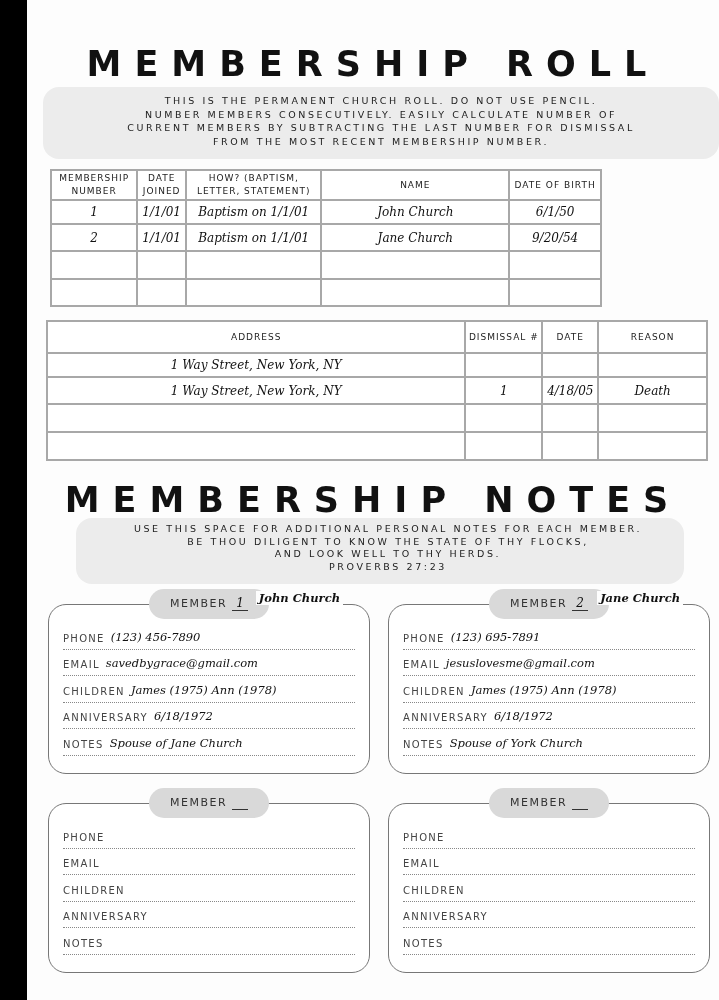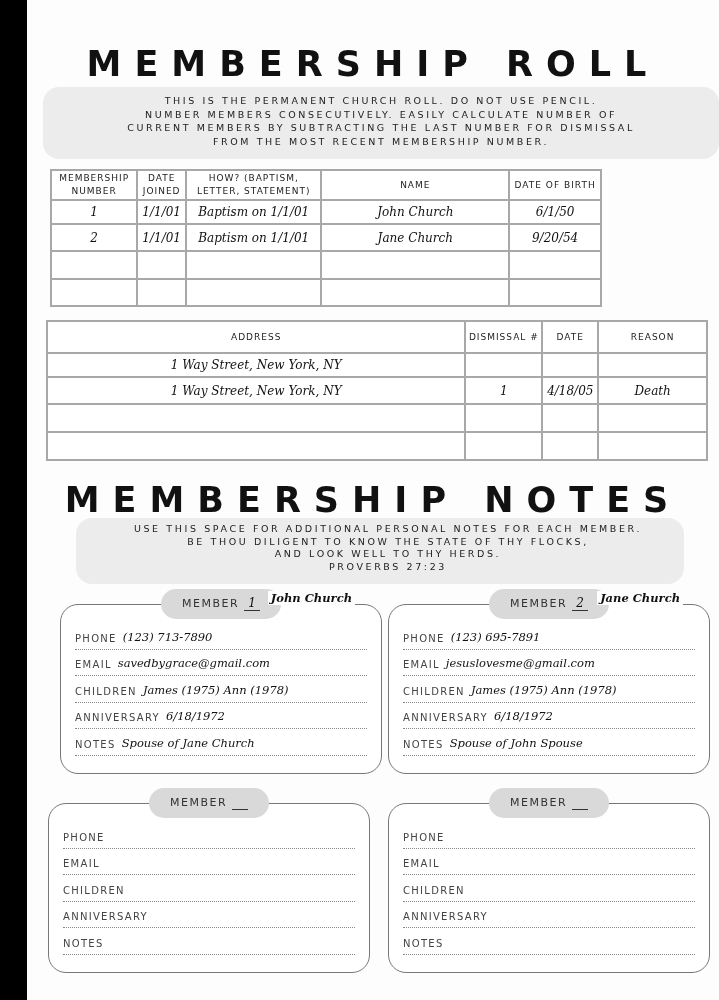--- a/index.html
+++ b/index.html
@@ -39,21 +39,21 @@
     table.roll td {
       font-family: "DejaVu Serif", serif; font-style: italic; font-size: 12px; color: #111;
     }
     .roll-a { left: 50px; top: 169px; width: 552px; }
     .roll-b { left: 46px; top: 320px; width: 662px; }
 
     .card {
       position: absolute; width: 322px; height: 170px;
       border: 1.5px solid #777; border-radius: 18px; background: #fff;
     }
-    .card-1 { left: 60px; top: 604px; }
+    .card-1 { left: 48px; top: 604px; }
     .card-2 { left: 388px; top: 604px; }
     .card-3 { left: 48px; top: 803px; }
     .card-4 { left: 388px; top: 803px; }
 
     .pill {
       position: absolute; top: -16px; left: 100px; width: 120px; height: 30px;
       background: #d9d9d9; border-radius: 15px; text-align: center;
       font-size: 11px; letter-spacing: 1.5px; line-height: 30px; color: #333;
       text-transform: uppercase;
     }
@@ -194,21 +194,21 @@
 
 <div class="card card-1">
   <div class="pill">
     <span>Member</span>
     <span class="num">1</span>
   </div>
   <div class="card-name">John Church</div>
   <div class="fields">
     <div class="field">
         <span class="lbl">Phone</span>
-        <span class="val">(123) 713-7890</span>
+        <span class="val">(123) 456-7890</span>
       </div>
     <div class="field">
         <span class="lbl">Email</span>
         <span class="val">savedbygrace@gmail.com</span>
       </div>
     <div class="field">
         <span class="lbl">Children</span>
         <span class="val">James (1975) Ann (1978)</span>
       </div>
     <div class="field">
@@ -240,21 +240,21 @@
     <div class="field">
         <span class="lbl">Children</span>
         <span class="val">James (1975) Ann (1978)</span>
       </div>
     <div class="field">
         <span class="lbl">Anniversary</span>
         <span class="val">6/18/1972</span>
       </div>
     <div class="field">
         <span class="lbl">Notes</span>
-        <span class="val">Spouse of John Spouse</span>
+        <span class="val">Spouse of York Church</span>
       </div>
   </div>
 </div>
 
 <div class="card card-3">
   <div class="pill">
     <span>Member</span>
     <span class="num">&nbsp;</span>
   </div>
   <div class="fields">

